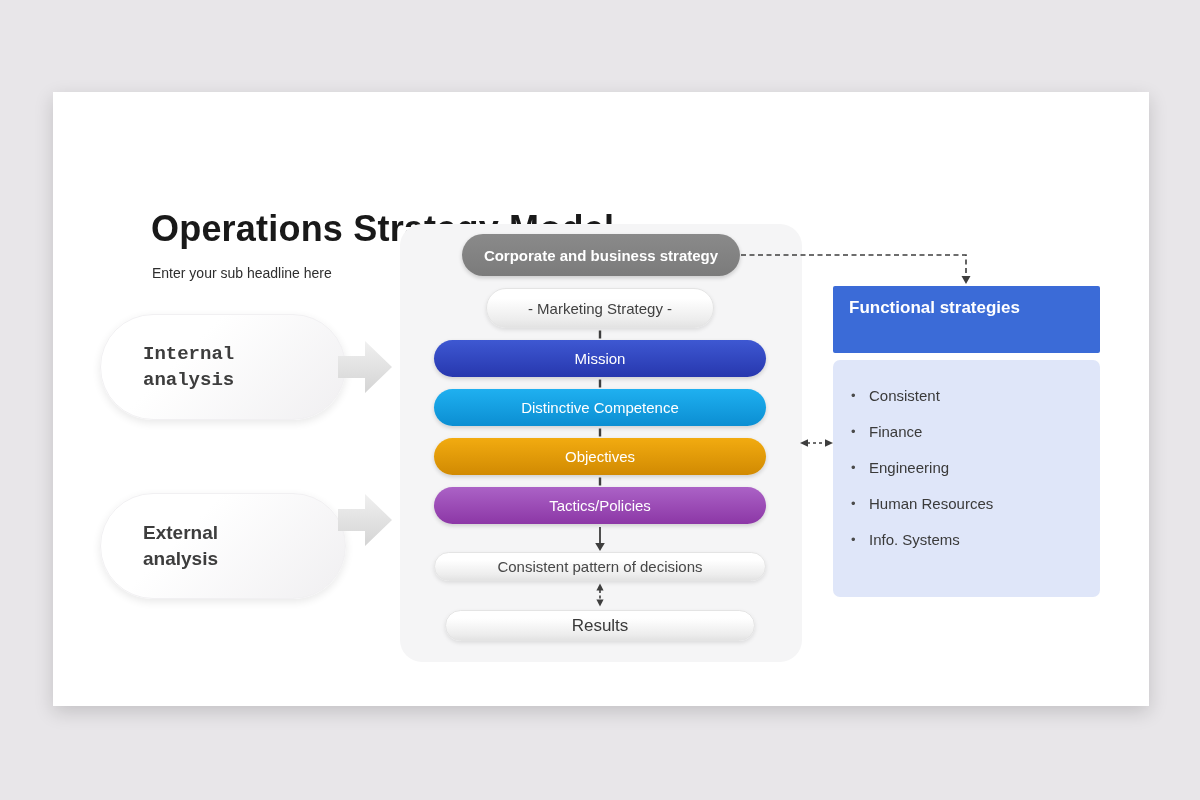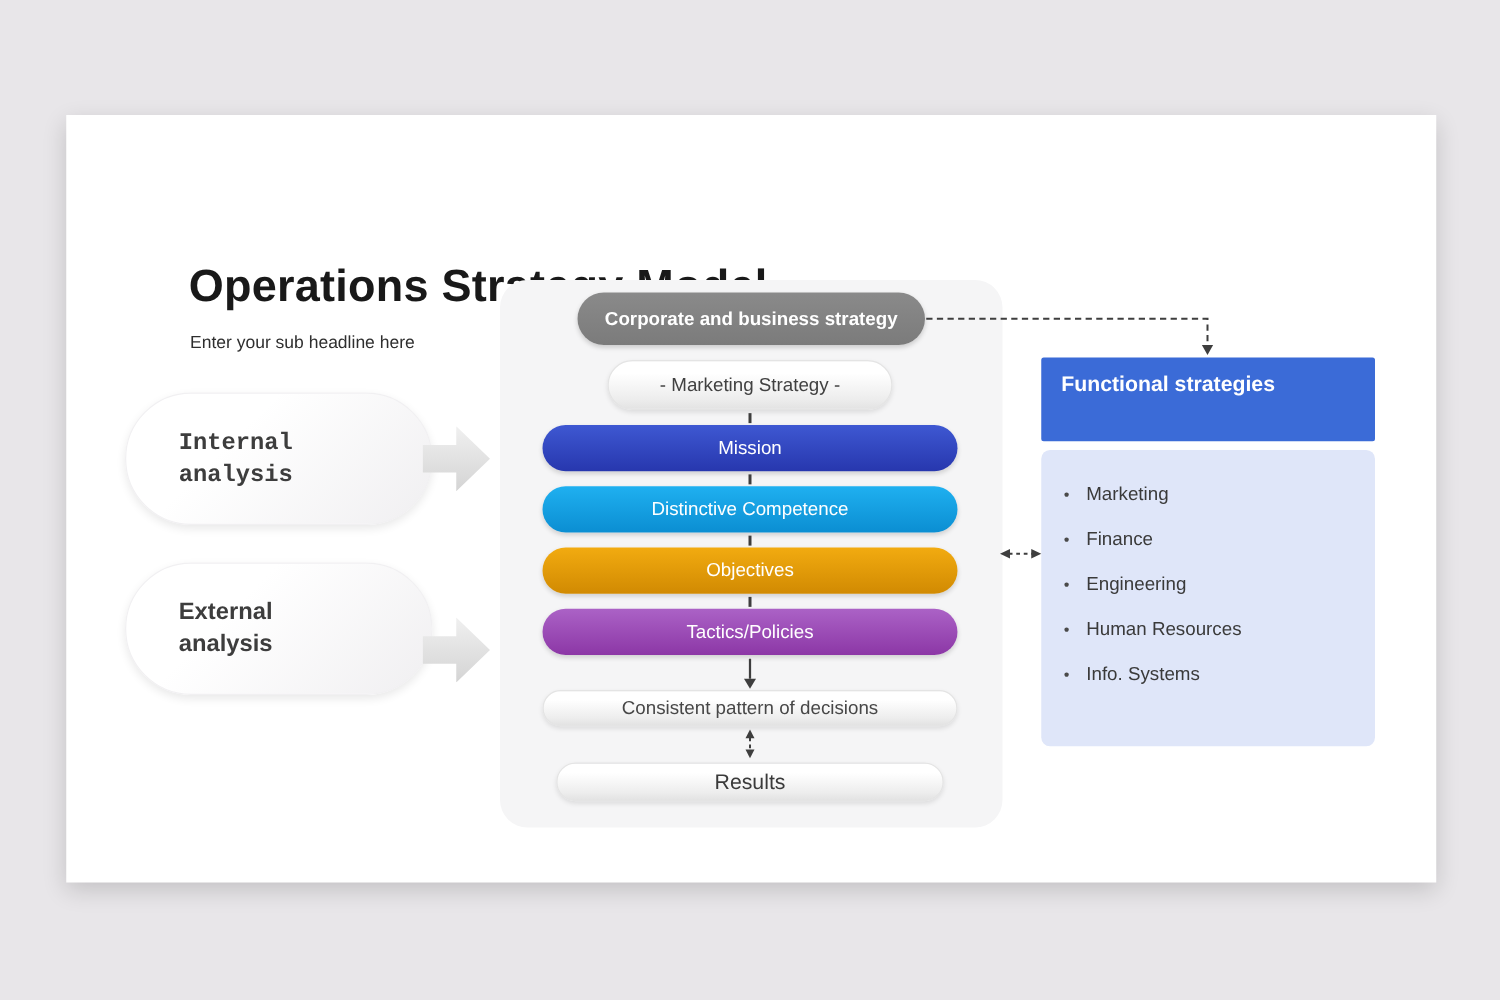--- a/index.html
+++ b/index.html
@@ -70,21 +70,21 @@
 
   
   .side-pill {
     position:absolute; left:100px; width:246px; height:106px; border-radius:53px;
     background:linear-gradient(135deg,#ffffff 35%,#f0eff1);
     border:1px solid #f1f0f2;
     box-shadow:0 3px 8px rgba(0,0,0,0.09);
     display:flex; align-items:center;
   }
   .side-pill-internal { top:314px;font-family:Liberation Mono, monospace; }
-  .side-pill-external { top:450px; }
+  .side-pill-external { top:493px; }
   .side-label {
     margin-left:42px; width:110px;
     font-size:19px; font-weight:700; line-height:26px; color:#3d3d3d;
   }
   .block-arrow {
     position:absolute; left:338px; width:54px; height:52px;
     background:linear-gradient(180deg,#f0f0f0,#d4d4d4);
     clip-path:polygon(0% 29%, 50% 29%, 50% 0%, 100% 50%, 50% 100%, 50% 71%, 0% 71%);
   }
   .arrow-internal { top:341px; }
@@ -165,21 +165,21 @@
   <span>Results</span>
 </div>
 
 <div class="func-header">
   <span>Functional strategies</span>
 </div>
 <div class="func-body">
   <ul class="func-list">
     <li class="func-item">
       <span class="func-bullet">•</span>
-      <span class="func-item-label">Marketing</span>
+      <span class="func-item-label">Consistent</span>
     </li>
     <li class="func-item">
       <span class="func-bullet">•</span>
       <span class="func-item-label">Finance</span>
     </li>
     <li class="func-item">
       <span class="func-bullet">•</span>
       <span class="func-item-label">Engineering</span>
     </li>
     <li class="func-item">

